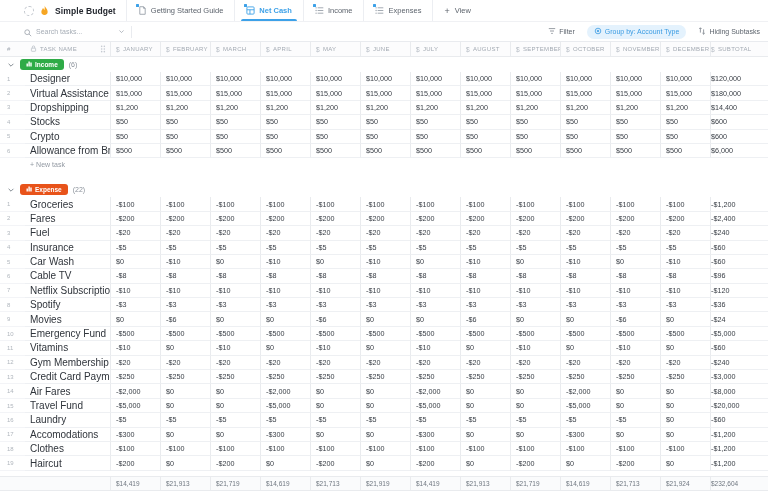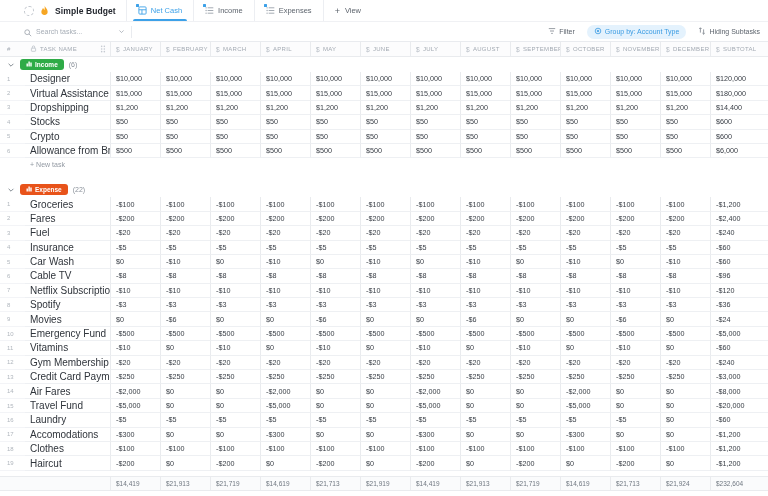--- a/index.html
+++ b/index.html
@@ -10,21 +10,21 @@
   
   .topbar { height:22px; display:flex; align-items:stretch; border-bottom:1px solid #f0f1f4; flex:0 0 auto;padding-left:16px; }
   .topbar-left { display:flex; align-items:center; padding:0 10px 0 8px; gap:6px; }
   .dashed-circle { width:10px; height:10px; border:1px dashed #c0c5cc; border-radius:50%; display:inline-block; }
   .ws-icon svg { width:9px; height:11px; display:block; }
   .ws-title { font-size:8.5px; font-weight:700; color:#23272e; letter-spacing:.1px; }
   .tab { display:flex; align-items:center; gap:4px; padding:0 11px; border-left:1px solid #eceef2; font-size:7.5px; color:#5d646d; position:relative; cursor:pointer; }
   .tab-icon { position:relative; width:9px; height:9px; color:#9aa1aa; }
   .tab-icon svg { width:9px; height:9px; display:block; }
   .tab-icon::before { content:""; position:absolute; left:-2px; top:-2px; width:3px; height:3px; background:#3da1e8; border-radius:.5px; }
-  .tab.active { color:#3da1e8; font-weight:400; }
+  .tab.active { color:#3da1e8; font-weight:700; }
   .tab.active .tab-icon { color:#3da1e8; }
   .tab.active::after { content:""; position:absolute; left:6px; right:6px; bottom:0; height:2px; background:#3da1e8; border-radius:2px 2px 0 0; }
   .tab.add-view .plus { font-size:9px; color:#5d646d; margin-right:1px; }
 
   
   .searchbar { height:20px; display:flex; align-items:center; border-bottom:1px solid #e9ebef; flex:0 0 auto; }
   .search-box { display:flex; align-items:center; gap:4px; padding:0 6px 0 8px;margin-left:16px; }
   .search-box svg { width:8px; height:8px; color:#9aa1aa; }
   .search-input { border:none; outline:none; width:78px; font-size:7px; color:#3b4048; font-family:inherit; }
   .search-input::placeholder { color:#a6adb6; }
@@ -36,21 +36,21 @@
   .groupby-pill { background:#e4f2fd; color:#3b9ce3; border-radius:9px; padding:2.5px 7px; display:flex; align-items:center; gap:3px; font-size:7px; cursor:pointer; }
   .groupby-pill svg { width:8px; height:8px; color:#3b9ce3; }
 
   
   .grid { flex:1; display:flex; flex-direction:column; overflow:hidden; }
   .grid-header { height:15px; flex:0 0 auto; display:flex; background:#fcfcfd; border-bottom:1px solid #e9ebee; font-size:6px; color:#a3aab3; letter-spacing:.3px; }
   .grid-header .hcell { display:flex; align-items:center; white-space:nowrap; overflow:hidden; }
   .c-idx { width:25px; flex:0 0 auto; padding-left:7px; }
   .c-name { width:85px; flex:0 0 auto; padding-left:5px; }
   .c-m { width:50px; flex:0 0 auto; padding-left:5px; border-left:1px solid #e9ebee; }
-  .c-sub { width:58px; flex:1 0 auto; padding-left:5px; border-left:1px solid #e9ebee; }
+  .c-sub { width:58px; flex:1 0 auto; border-left:1px solid #e9ebee; }
   .hcell .dollar { color:#b3bac2; margin-right:3px; font-size:6.5px; }
   .hcell svg { width:7px; height:7px; color:#b3bac2; margin-right:3px; }
   .name-grip { margin-left:auto; margin-right:4px; color:#c5cad1; }
   .name-grip svg { width:6px; height:8px; margin:0; color:#c5cad1; }
 
   .grid-body { flex:1; overflow:hidden; }
   .group-header { height:15px; display:flex; align-items:center; gap:5px; padding-left:7px; }
   .group-chevron svg { width:8px; height:8px; color:#81888f; display:block; }
   .group-pill { display:flex; align-items:center; gap:3px; border-radius:3px; padding:2px 6px; color:#fff; font-size:6.5px; font-weight:700; cursor:pointer; }
   .group-pill svg { width:6px; height:6px; }
@@ -78,20 +78,29 @@
     <div class="topbar-left">
       <span class="dashed-circle"></span>
       <span class="ws-icon">
           <svg viewBox="0 0 10 12">
             <path d="M5 0.5C5.5 2.5 8.5 4 8.5 7.5A3.5 3.5 0 0 1 1.5 7.5C1.5 5.5 3 4.8 3.2 3.2 4.2 4 4.6 4.8 4.6 5.8 5.6 4.6 5.3 2.2 5 .5Z" fill="#f6a623"></path>
           </svg>
         </span>
       <span class="ws-title">Simple Budget</span>
     </div>
     <nav style="display:flex; align-items:stretch;">
+        <div class="tab">
+          <span class="tab-icon">
+            <svg viewBox="0 0 10 10" fill="none" stroke="currentColor">
+              <path d="M2 .8h4.2L8 2.6v6.6H2z"></path>
+              <path d="M6.2.8v1.8H8"></path>
+            </svg>
+          </span>
+          <span>Getting Started Guide</span>
+        </div>
         <div class="tab active">
           <span class="tab-icon">
             <svg viewBox="0 0 10 10" fill="none" stroke="currentColor">
               <rect x="1" y="1" width="8" height="8" rx="1"></rect>
               <path d="M1 4.2h8M4.4 4.2V9"></path>
             </svg>
           </span>
           <span>Net Cash</span>
         </div>
         <div class="tab">

